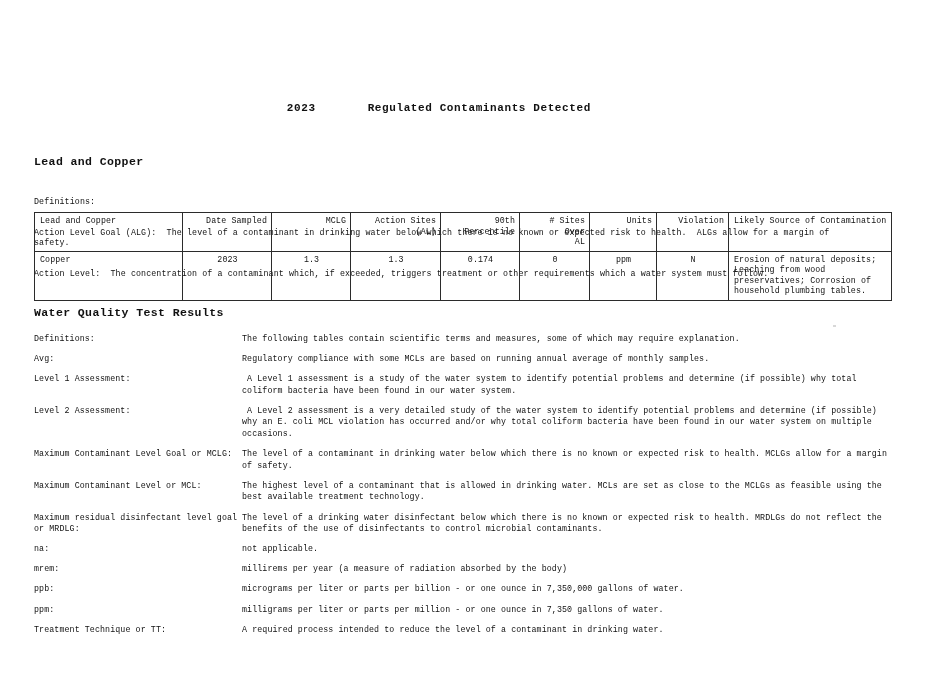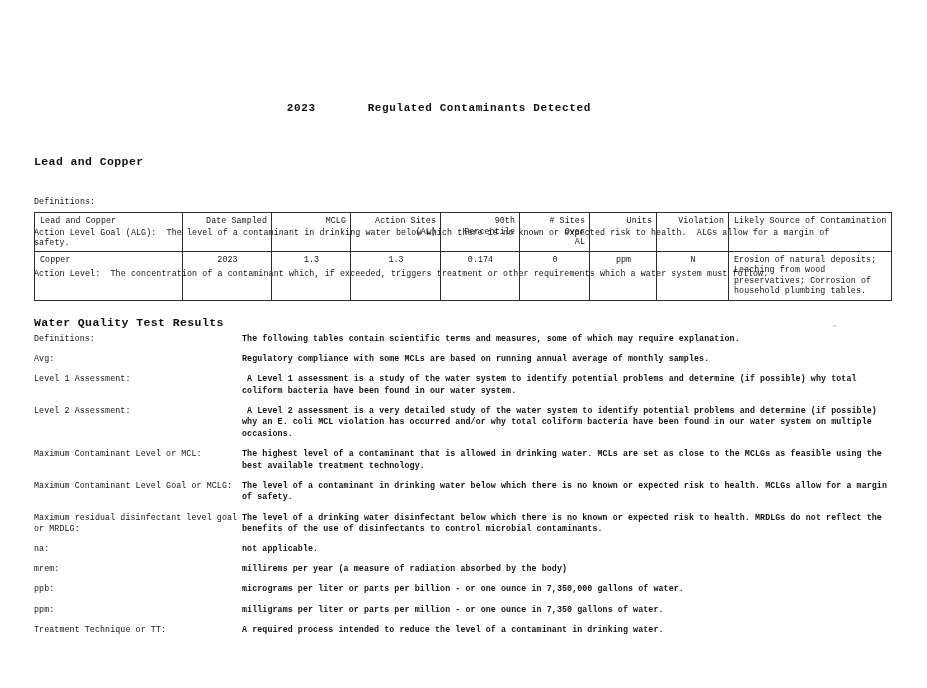--- a/index.html
+++ b/index.html
@@ -40,21 +40,21 @@
   
   .section-heading {
     position: absolute;
     left: 34px;
     font-size: 11.5px;
     font-weight: bold;
     letter-spacing: 0.4px;
     white-space: pre;
   }
   #heading-lead-copper { top: 155px; }
-  #heading-water-quality { top: 316px; font-family: Liberation Mono, monospace; }
+  #heading-water-quality { top: 306px; font-family: Liberation Mono, monospace; }
 
   
   .preamble {
     position: absolute;
     left: 34px;
     top: 177px;
     font-size: 8.3px;
     line-height: 10.2px;
     letter-spacing: 0.12px;
     white-space: pre-wrap;
@@ -121,21 +121,20 @@
     width: 204px;
     flex: 0 0 204px;
     line-height: 11.6px;
     white-space: pre-wrap;
     padding-right: 4px;
   }
   .def-desc {
     flex: 1 1 auto;
     line-height: 11.6px;
     white-space: pre-wrap;
-    font-weight: bold;
   }
 
   
   .speck {
     position: absolute;
     left: 833px;
     top: 325px;
     width: 3px;
     height: 2px;
     background: #d8d8d8;
@@ -217,28 +216,28 @@
       </div>
       <div class="def-row">
         <div class="def-term">Level 1 Assessment:</div>
         <div class="def-desc"> A Level 1 assessment is a study of the water system to identify potential problems and determine (if possible) why total coliform bacteria have been found in our water system.</div>
       </div>
       <div class="def-row">
         <div class="def-term">Level 2 Assessment:</div>
         <div class="def-desc"> A Level 2 assessment is a very detailed study of the water system to identify potential problems and determine (if possible) why an E. coli MCL violation has occurred and/or why total coliform bacteria have been found in our water system on multiple occasions.</div>
       </div>
       <div class="def-row">
+        <div class="def-term">Maximum Contaminant Level Goal or MCLG:</div>
+        <div class="def-desc">The level of a contaminant in drinking water below which there is no known or expected risk to health. MCLGs allow for a margin of safety.</div>
+      </div>
+      <div class="def-row">
         <div class="def-term">Maximum Contaminant Level or MCL:</div>
         <div class="def-desc">The highest level of a contaminant that is allowed in drinking water. MCLs are set as close to the MCLGs as feasible using the best available treatment technology.</div>
       </div>
       <div class="def-row">
-        <div class="def-term">Maximum Contaminant Level Goal or MCLG:</div>
-        <div class="def-desc">The level of a contaminant in drinking water below which there is no known or expected risk to health. MCLGs allow for a margin of safety.</div>
-      </div>
-      <div class="def-row">
         <div class="def-term">Maximum residual disinfectant level goal or MRDLG:</div>
         <div class="def-desc">The level of a drinking water disinfectant below which there is no known or expected risk to health. MRDLGs do not reflect the benefits of the use of disinfectants to control microbial contaminants.</div>
       </div>
       <div class="def-row">
         <div class="def-term">na:</div>
         <div class="def-desc">not applicable.</div>
       </div>
       <div class="def-row">
         <div class="def-term">mrem:</div>
         <div class="def-desc">millirems per year (a measure of radiation absorbed by the body)</div>

